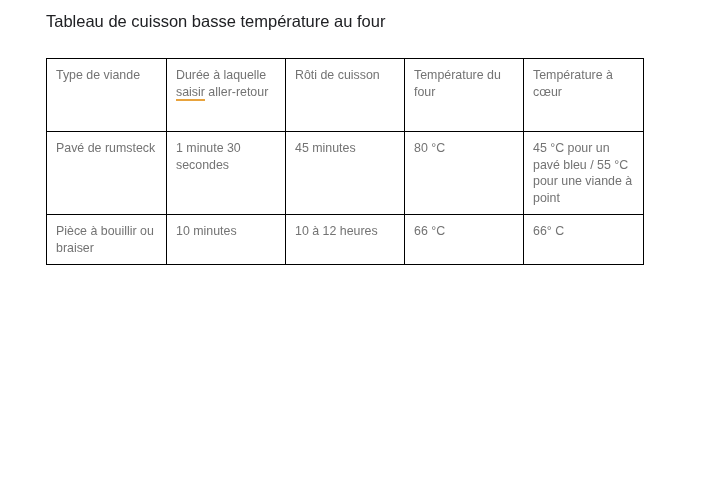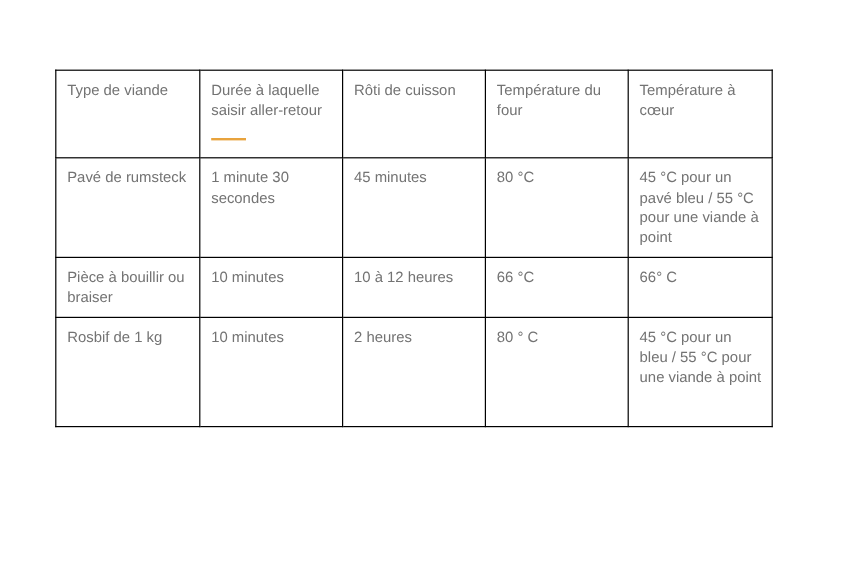--- a/index.html
+++ b/index.html
@@ -59,21 +59,21 @@
   tr.r0 td { height: 30px; }
   tr.r1 td { height: 66px; }
   tr.r2 td { height: 49px; }
   tr.r3 td { height: 30px; }
   tr.r4 td { height: 74px; }
 
   .cell-text { display: inline; }
 
   .grammar-underline {
     border-bottom: 2px solid #e8a33d;
-    padding-bottom: 16px;
+    padding-bottom: 0px;
   }
   .caret {
     display: inline-block;
     width: 1.5px;
     height: 14px;
     background: #000000;
     vertical-align: -2px;
     margin-left: 0px;
   }
   .dropdown-marker {
@@ -98,20 +98,21 @@
     border-left: 3.5px solid transparent;
     border-right: 3.5px solid transparent;
     border-top: 4px solid #9aa0a6;
   }
 </style>
 </head>
 <body>
 
 <div class="page">
 
+  <div class="doc-title">Tableau de cuisson basse température au four</div>
 
   <div class="table-wrap">
     <table class="cook-table">
       <colgroup>
         <col class="c0">
           <col class="c1">
           <col class="c2">
           <col class="c3">
           <col class="c4">
       </colgroup>
@@ -166,35 +167,18 @@
             <span class="cell-text">10 à 12 heures</span>
           </td>
           <td>
             <span class="cell-text">66 °C</span>
           </td>
           <td>
             <span class="cell-text">66° C</span>
           </td>
         </tr>
 
-        <tr class="r4">
-          <td>
-            <span class="cell-text">Rosbif de 1 kg</span>
-          </td>
-          <td>
-            <span class="cell-text">10 minutes</span>
-          </td>
-          <td>
-            <span class="cell-text">2 heures</span>
-          </td>
-          <td>
-            <span class="cell-text">80 ° C</span>
-          </td>
-          <td>
-            <span class="cell-text">45 °C pour un bleu / 55 °C pour une viande à point</span>
-          </td>
-        </tr>
 
       </tbody>
     </table>
   </div>
 
 </div>
 
 </body></html>

